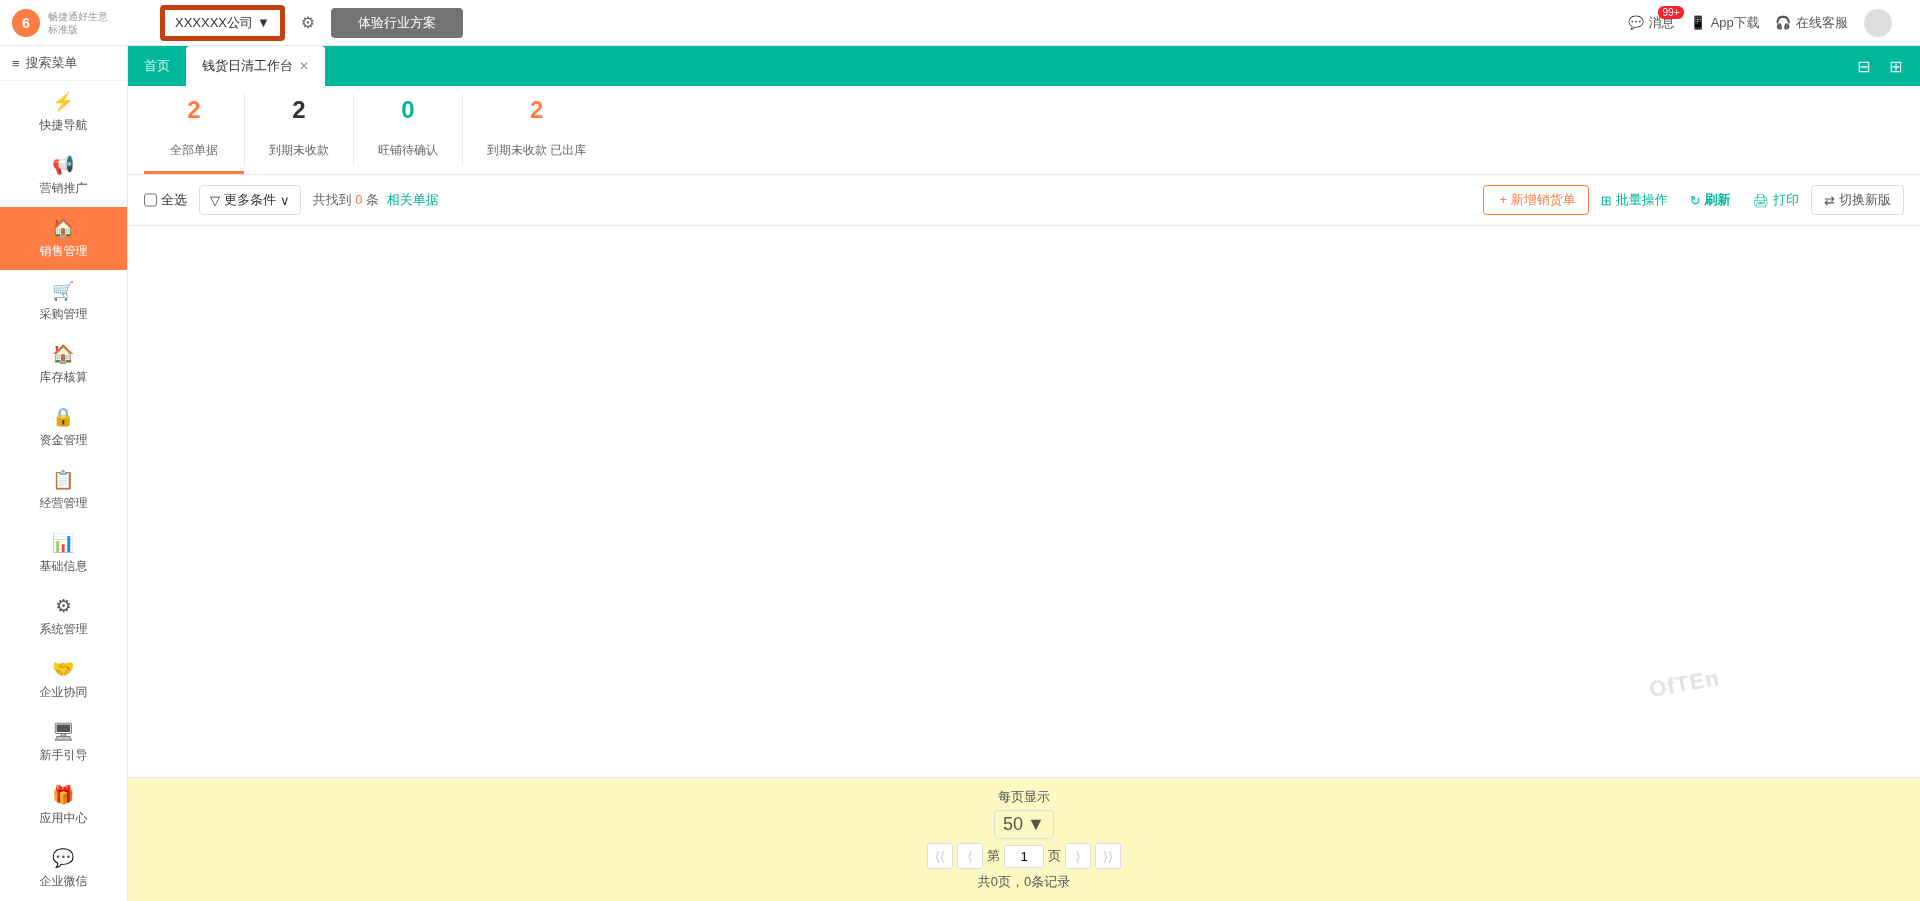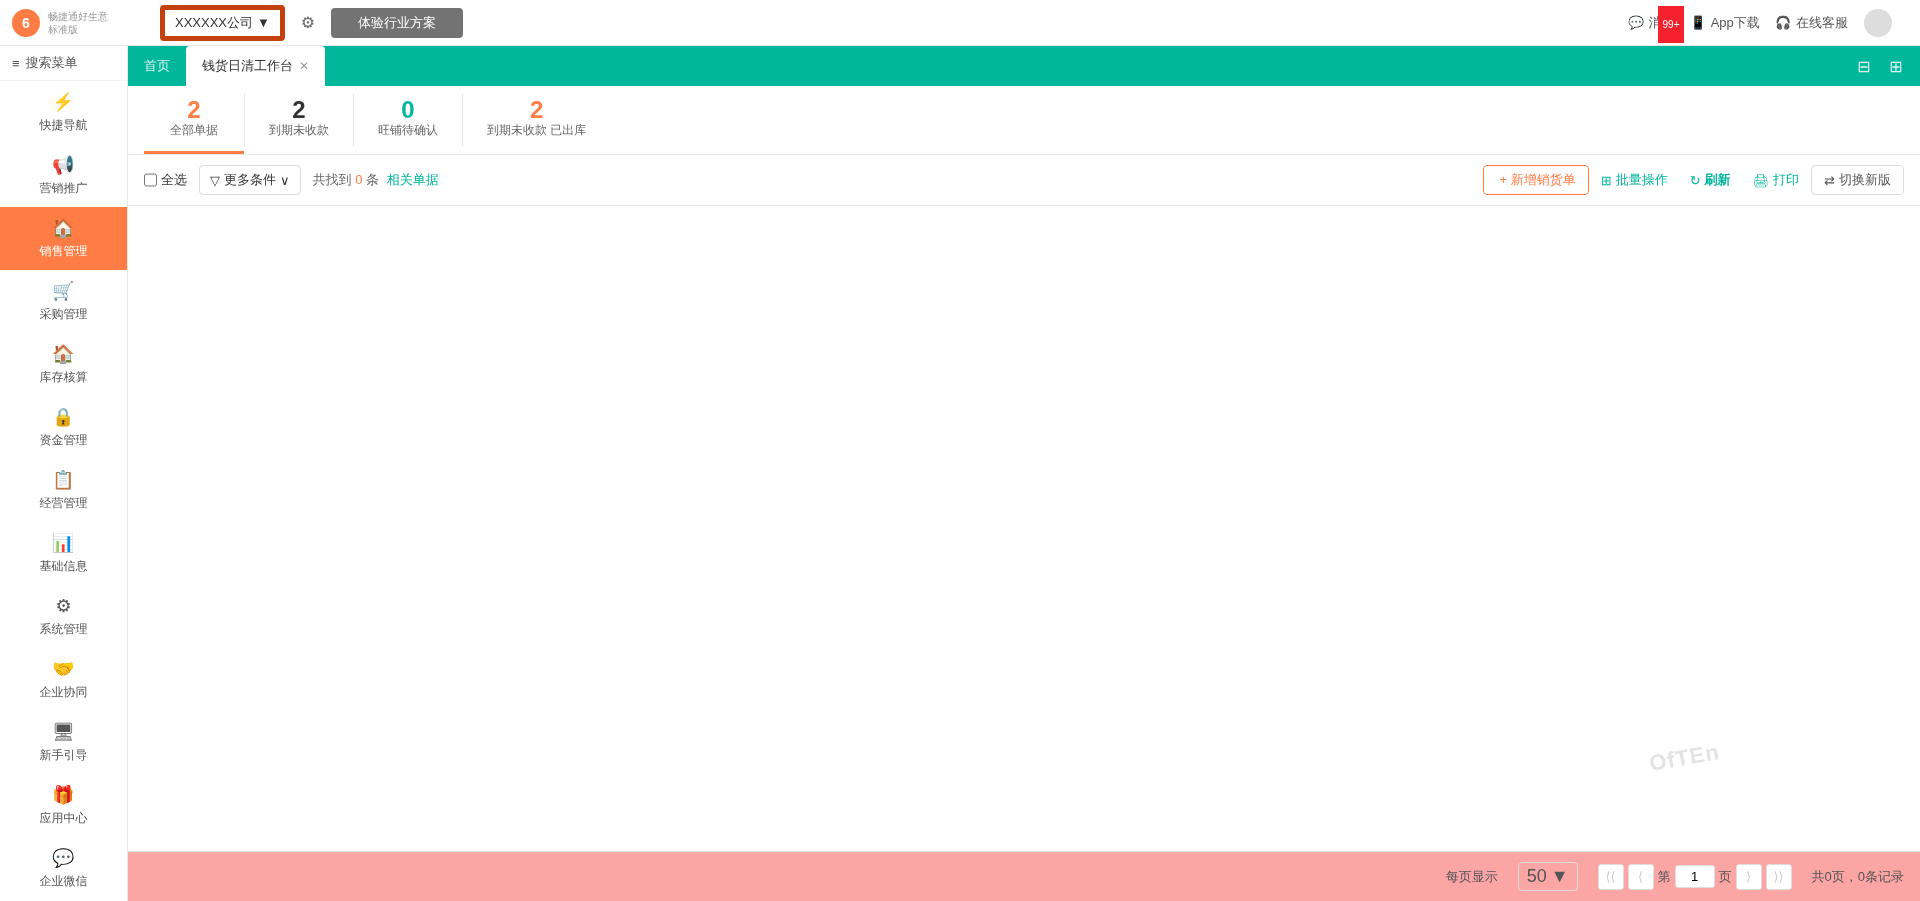--- a/index.html
+++ b/index.html
@@ -85,22 +85,22 @@
       display: flex;
       align-items: center;
       gap: 4px;
       cursor: pointer;
       position: relative;
     }
     .badge {
       background: #f5222d;
       color: #fff;
       font-size: 10px;
-      border-radius: 0;
-      padding: 13px 5px;
+      border-radius: 6px;
+      padding: 1px 5px;
       position: absolute;
       top: -8px;
       right: -10px;
       white-space: nowrap;
       margin-left: 32px;
     }
     .avatar {
       width: 28px; height: 28px;
       background: #ddd;
       border-radius: 50%;
@@ -236,21 +236,21 @@
       font-size: 24px;
       font-weight: bold;
       line-height: 1;
     }
     .stats-tab.orange .count { color: #ff7d45; }
     .stats-tab.teal .count { color: #00b69b; }
     .stats-tab.default .count { color: #333; }
     .stats-tab .label {
       font-size: 12px;
       color: #666;
-      margin-top: 0;
+      margin-top: 20px;
     }
     .stats-tab-divider {
       width: 1px;
       background: #e8e8e8;
       margin: 8px 0;
     }
 
     
     .toolbar {
       display: flex;
@@ -329,25 +329,26 @@
       overflow: auto;
       margin: 0;
     }
 
     
     .pagination {
       display: flex;
       align-items: center;
       justify-content: flex-end;
       padding: 10px 16px;
-      background: #fca5a5;
+      background: #fef9c3;
       border-top: 1px solid #e8e8e8;
-      gap: 20px;
+      gap: 4px;
       font-size: 13px;
       color: #555;
+      flex-direction: column;
     }
     .select-box {
       border: 1px solid #ddd;
       border-radius: 4px;
       padding: 3px 8px;
       font-size: 18px;
       display: flex;
       align-items: flex-end;
       gap: 4px;
       cursor: pointer;

